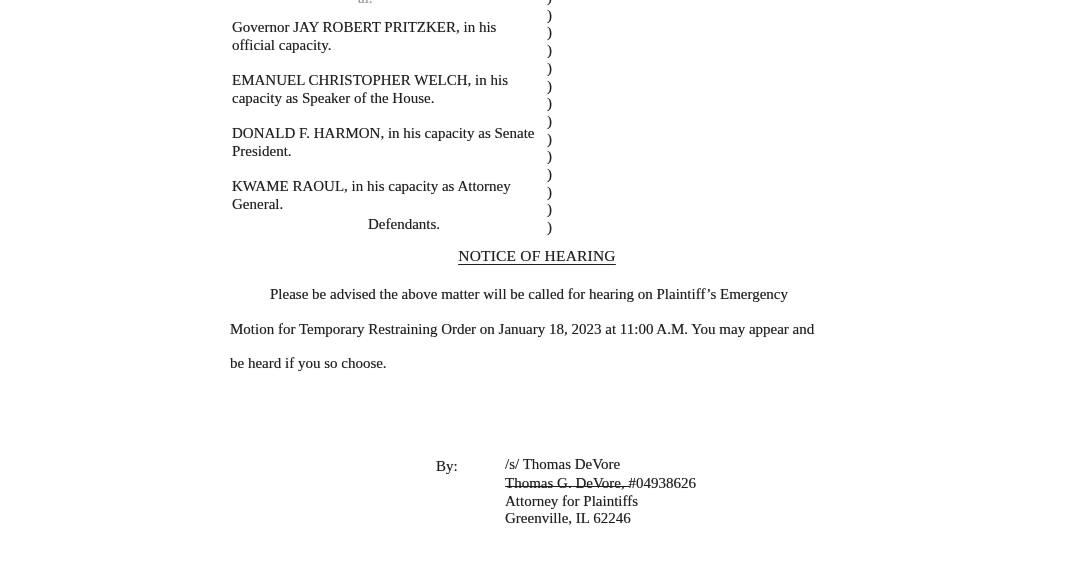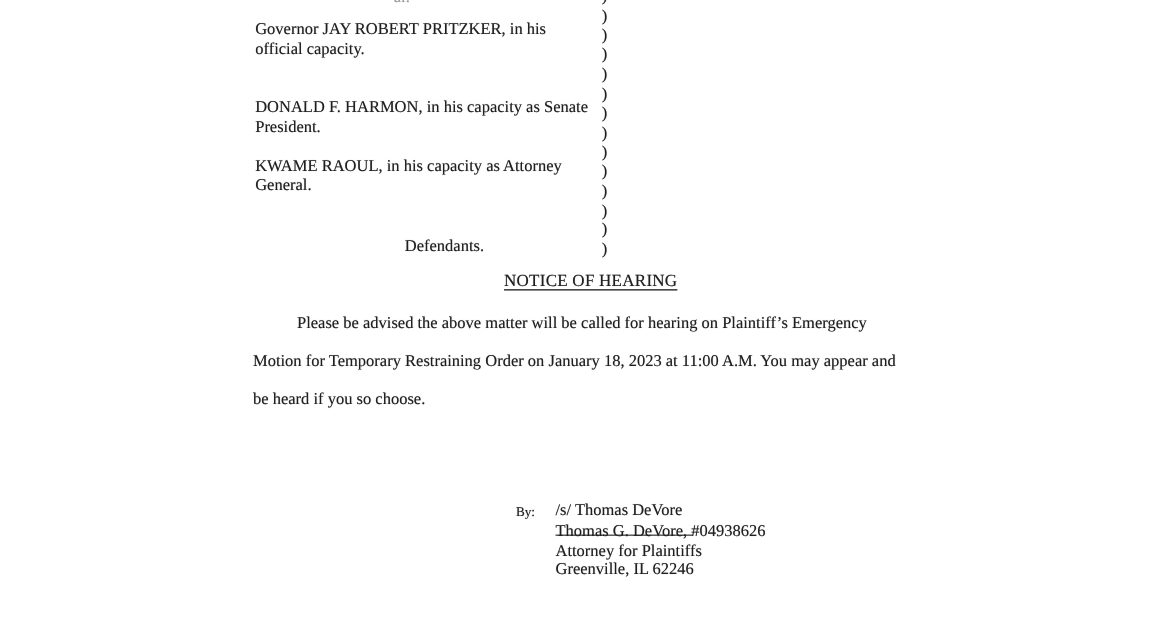--- a/index.html
+++ b/index.html
@@ -41,21 +41,21 @@
   .heading .underline { text-decoration:underline; text-underline-offset:2.5px; }
 
   
   .body-text {
     position:absolute; left:230px; top:277px; width:622px;
     font-size:15px; line-height:34.6px; white-space:nowrap;
   }
   .body-text .doc-line:first-child { text-indent:40px; }
 
   
-  .sig-by { position:absolute; left:469px; top:458px; font-size:12px; }
+  .sig-by { position:absolute; left:436px; top:458px; font-size:15px; }
   .sig-name {
     position:absolute; left:505px; top:456px; font-size:15px;
     border-bottom:1px solid var(--text); padding:0 10px 13px 0;
   }
   .sig-lines {
     position:absolute; left:505px; top:475px;
     font-size:15px; line-height:17.7px; white-space:nowrap;
   }
   .sig-lines .bold { font-weight:bold; }
 </style>
@@ -63,20 +63,22 @@
 <body>
 
 <div class="page scan">
 
   <span class="top-fragment">al.</span>
 
   <div class="caption-text">
       <div class="doc-line">Governor JAY ROBERT PRITZKER, in his</div>
       <div class="doc-line">official capacity.</div>
       <div class="doc-line">&nbsp;</div>
+      <div class="doc-line">EMANUEL CHRISTOPHER WELCH, in his</div>
+      <div class="doc-line">capacity as Speaker of the House.</div>
       <div class="doc-line">&nbsp;</div>
       <div class="doc-line">DONALD F. HARMON, in his capacity as Senate</div>
       <div class="doc-line">President.</div>
       <div class="doc-line">&nbsp;</div>
       <div class="doc-line">KWAME RAOUL, in his capacity as Attorney</div>
       <div class="doc-line">General.</div>
     </div>
 
   <div class="defendants-label">Defendants.</div>
 

